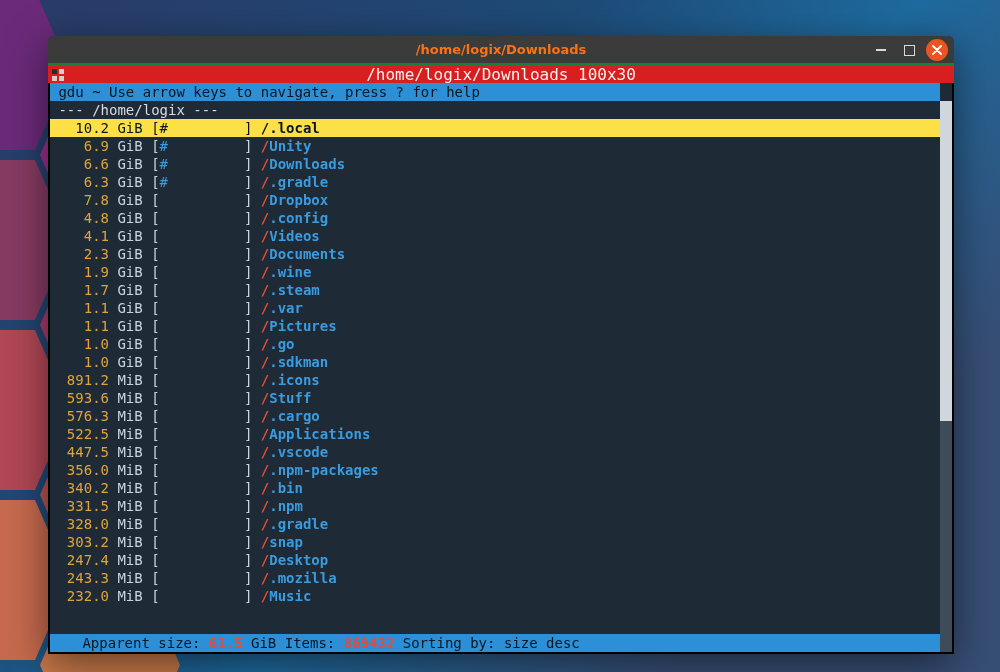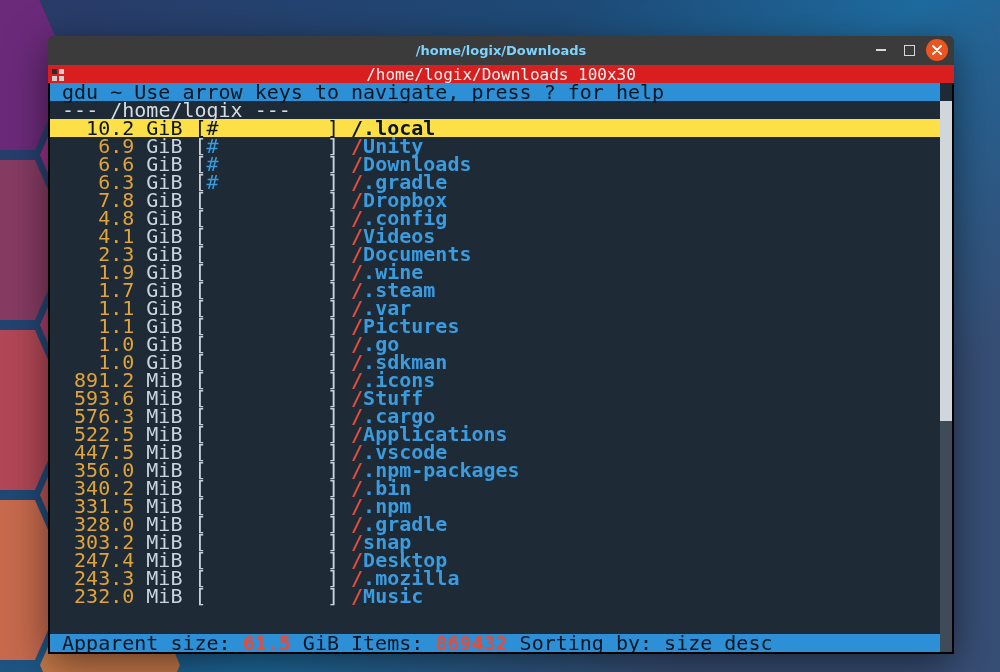--- a/index.html
+++ b/index.html
@@ -38,22 +38,22 @@
     border-radius: 6px 6px 0 0;
     box-shadow: 0 10px 40px rgba(0,0,0,0.5);
     display: flex; flex-direction: column;
     overflow: hidden;
   }
   .titlebar {
     height: 30px;
     background: #3b3b3b;
     display: flex; align-items: center; justify-content: center;
     position: relative;
-    border-bottom: 1px solid #15803d;
-    color: #7dd3fc;
+    border-bottom: 3px solid #15803d;
+    color: #f97316;
     font-family: "DejaVu Sans", "Segoe UI", sans-serif;
     font-size: 13px; font-weight: 600;
   }
   .win-controls {
     position: absolute; right: 6px; top: 3px;
     display: flex; gap: 6px; align-items: center;
   }
   .wc { width: 22px; height: 22px; display:flex; align-items:center; justify-content:center; color:#d9d9d9; cursor:pointer; border-radius:3px; }
   .wc-min::before{ content:""; display:block; width:10px; height:2px; background:currentColor; }
   .wc-max::before{ content:""; display:block; width:9px; height:9px; border:1.6px solid currentColor; }
@@ -77,33 +77,33 @@
       linear-gradient(#d0d0d0,#d0d0d0) 7px 7px/5px 5px no-repeat;
   }
   .tabtitle{ position:absolute; left:50%; transform:translateX(-50%); }
 
   
   .terminal {
     flex:1;
     background:#1e2a35;
     border: 2px solid #000; border-top:none;
     color:#e6e9ec;
-    font-size: 20px;
+    font-size: 14px;
     line-height: 18px;
     position:relative;
     overflow:hidden;
   }
   .tline { white-space: pre; height:18px;border-radius:8px; }
   .headerbar, .footerbar {
     background:#2d8fd6; color:#0a1620;
     height:18px; white-space:pre;
     font-weight:500;
   }
   .headerbar { width: 890px; }
-  .footerbar { position:absolute; left:0; bottom:0; width:890px; }
+  .footerbar { position:absolute; left:0; bottom:0; width:890px;padding-left:24px; }
   .breadcrumb { color:#d5dde4; }
   .size { color:#e0a43a; display:inline-block; width:6ch; text-align:right; }
   .unit { color:#c9d4df; }
   .bracket { color:#c9d4df; }
   .hash { color:#3a9bdf; }
   .slash { color:#e34d3a; font-weight:700; }
   .name { color:#3a9bdf; font-weight:700; }
   .row.sel { background:#fde047; }
   .row.sel .size, .row.sel .unit, .row.sel .bracket, .row.sel .slash, .row.sel .name, .row.sel .hash { color:#0a1620; }
   .row { height:18px; white-space:pre; }

